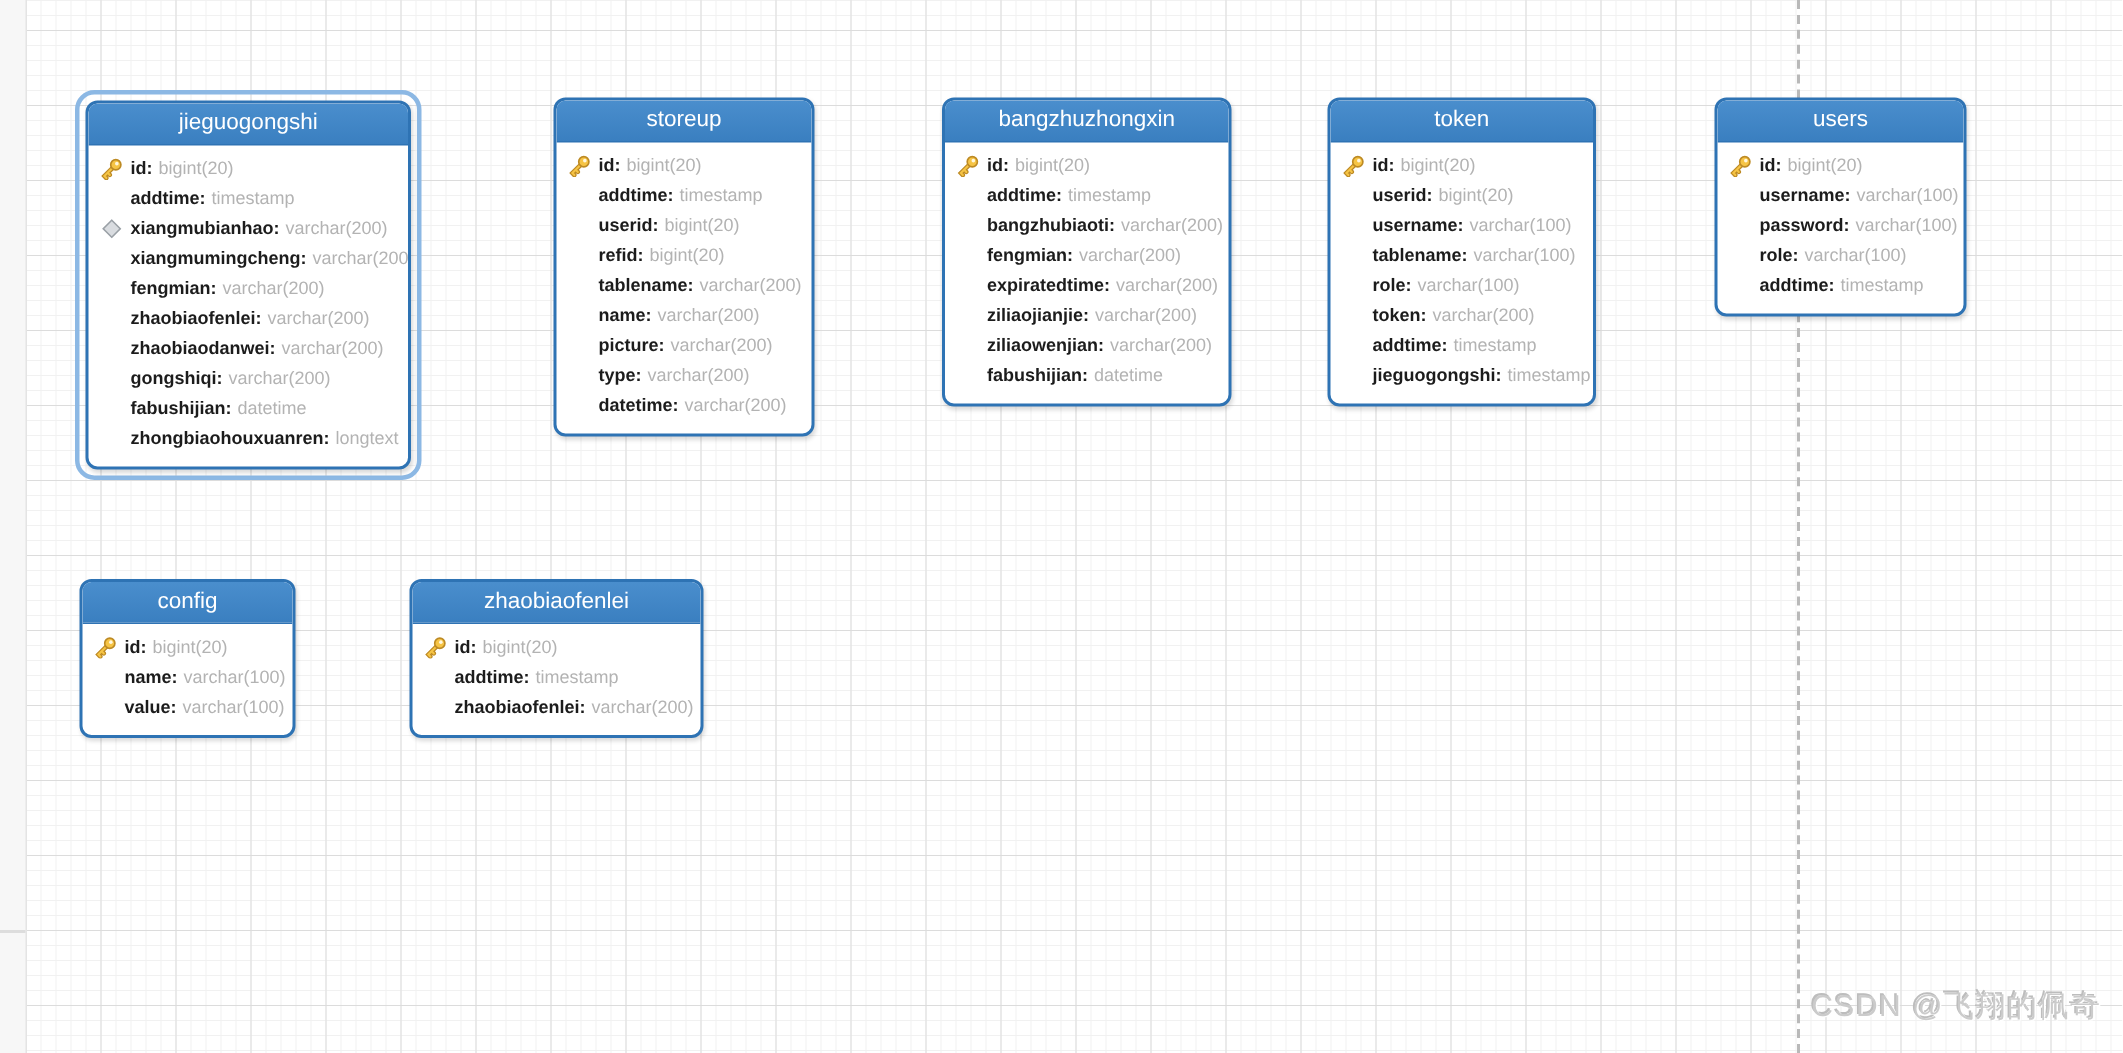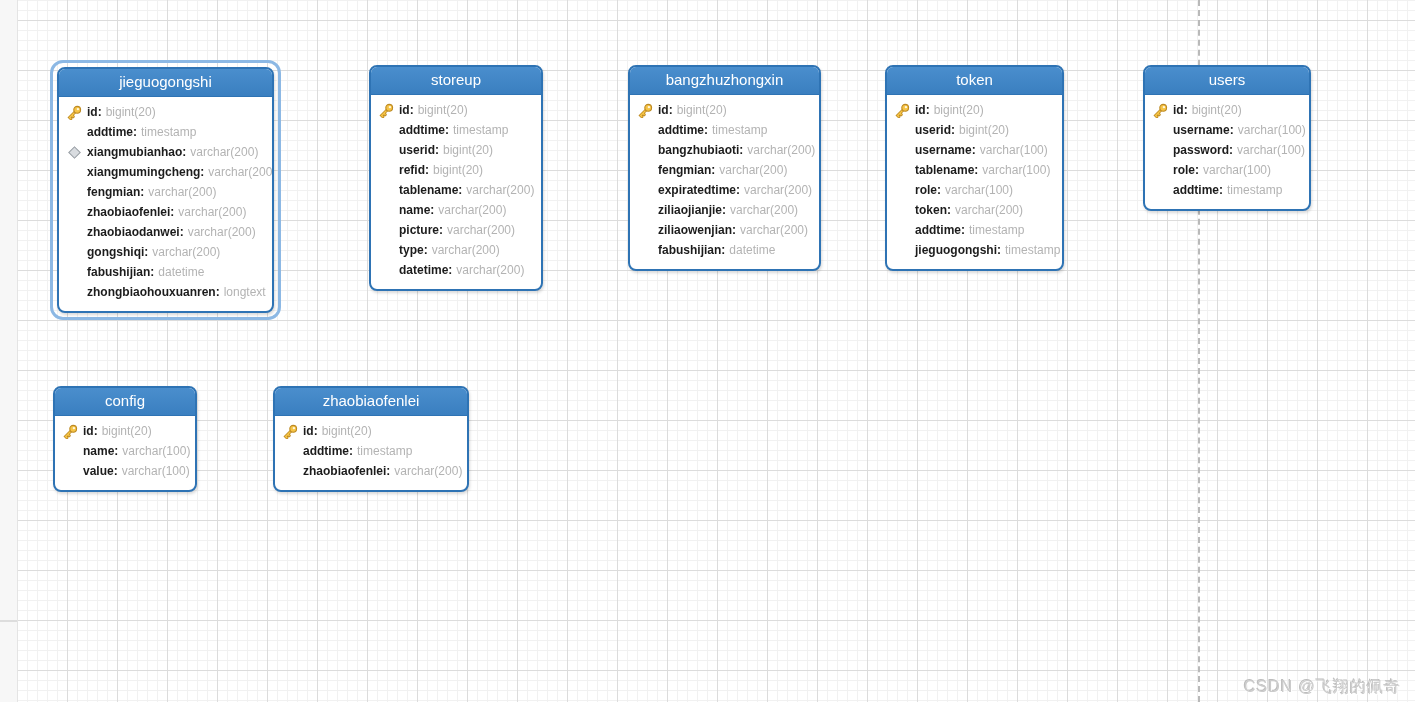--- a/index.html
+++ b/index.html
@@ -45,21 +45,21 @@
   }
   .tbl-body{padding:5px 6px 9px 7px;}
   .row{display:flex;align-items:center;height:20px;font-size:12px;white-space:nowrap;}
   .icon-slot{width:16px;min-width:16px;margin-right:5px;display:flex;justify-content:center;align-items:center;}
   .fname{color:#1c1c1c;font-weight:bold;text-align:center;}
   .colon{color:#1c1c1c;font-weight:bold;margin-right:4px;}
   .ftype{color:#b3b3b3;}
   .diamond{width:7px;height:7px;background:#d9dce0;border:1px solid #9aa0a6;transform:rotate(45deg);display:block;}
   
   #watermark{
-    position:absolute;right:14px;bottom:4px;font-size:16px;letter-spacing:1px;
+    position:absolute;right:14px;bottom:18px;font-size:20px;letter-spacing:1px;
     color:#cbcbcb;text-shadow:1px 1px 0 #ffffff,-1px -1px 0 #bdbdbd;
   }
 </style>
 </head>
 <body>
 
 <div id="canvas">
   <div id="grid"></div>
   <div id="left-margin"></div>
   <div id="margin-notch"></div>

